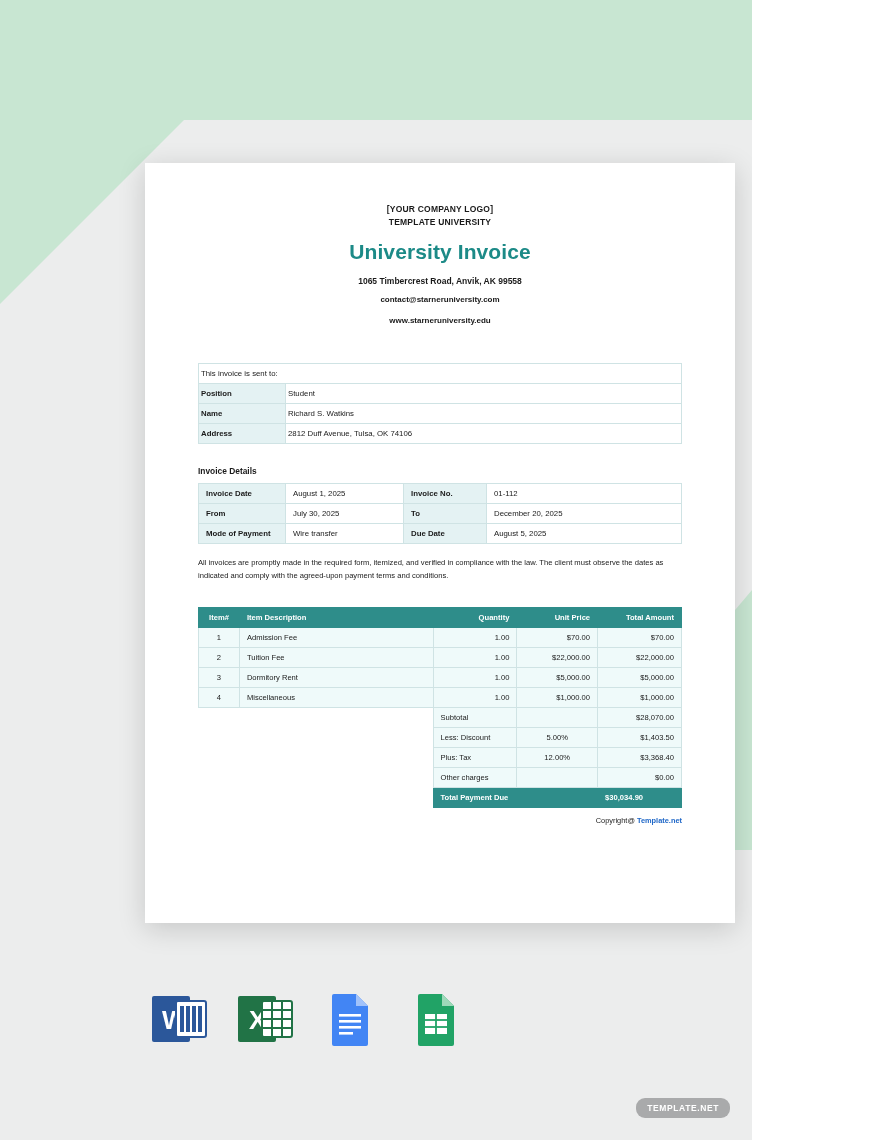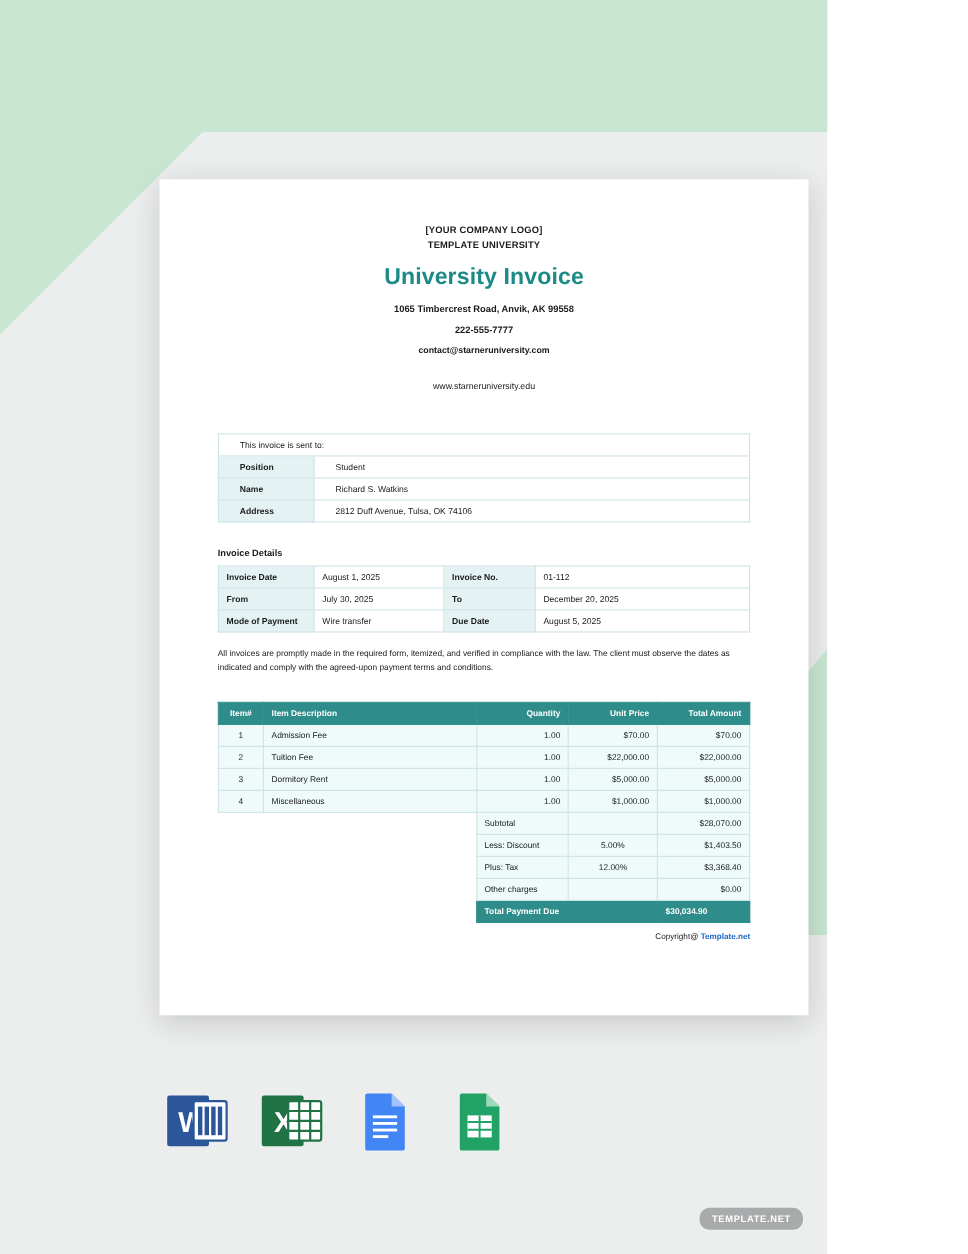--- a/index.html
+++ b/index.html
@@ -90,35 +90,35 @@
     font-weight: bold;
     color: #1a1a1a;
   }
   .hdr-email {
     margin-top: 9px;
     font-size: 8px;
     font-weight: bold;
     color: #1a1a1a;
   }
   .hdr-web {
-    margin-top: 24px;
+    margin-top: 12px;
     font-size: 8px;
-    font-weight: normal;
+    font-weight: bold;
     color: #1a1a1a;
   }
 
   
   table { border-collapse: collapse; width: 100%; }
   .billto {
     margin-top: 38px;
     font-size: 7.8px;
   }
   .billto td {
     border: 1px solid #cfe3e4;
-    padding: 5px 19px;
+    padding: 5px 2px;
     color: #1a1a1a;
     height: 20px;
   }
   .billto .lbl {
     background: #e4f2f3;
     font-weight: bold;
     width: 87px;
   }
   .billto .hdrow td {
     background: #ffffff;
@@ -248,21 +248,20 @@
   <div class="mint-right"></div>
 
   <div class="page">
     <div class="doc-inner">
 
       <div class="hdr">
         <div class="hdr-logo">[YOUR COMPANY LOGO]</div>
         <div class="hdr-univ">TEMPLATE UNIVERSITY</div>
         <div class="hdr-title">University Invoice</div>
         <div class="hdr-addr">1065 Timbercrest Road, Anvik, AK 99558</div>
-        <div class="hdr-phone">222-555-7777</div>
         <div class="hdr-email">contact@starneruniversity.com</div>
         <div class="hdr-web">www.starneruniversity.edu</div>
       </div>
 
       <table class="billto">
         <tbody>
           <tr class="hdrow">
             <td colspan="2">This invoice is sent to:</td>
           </tr>
           <tr>

